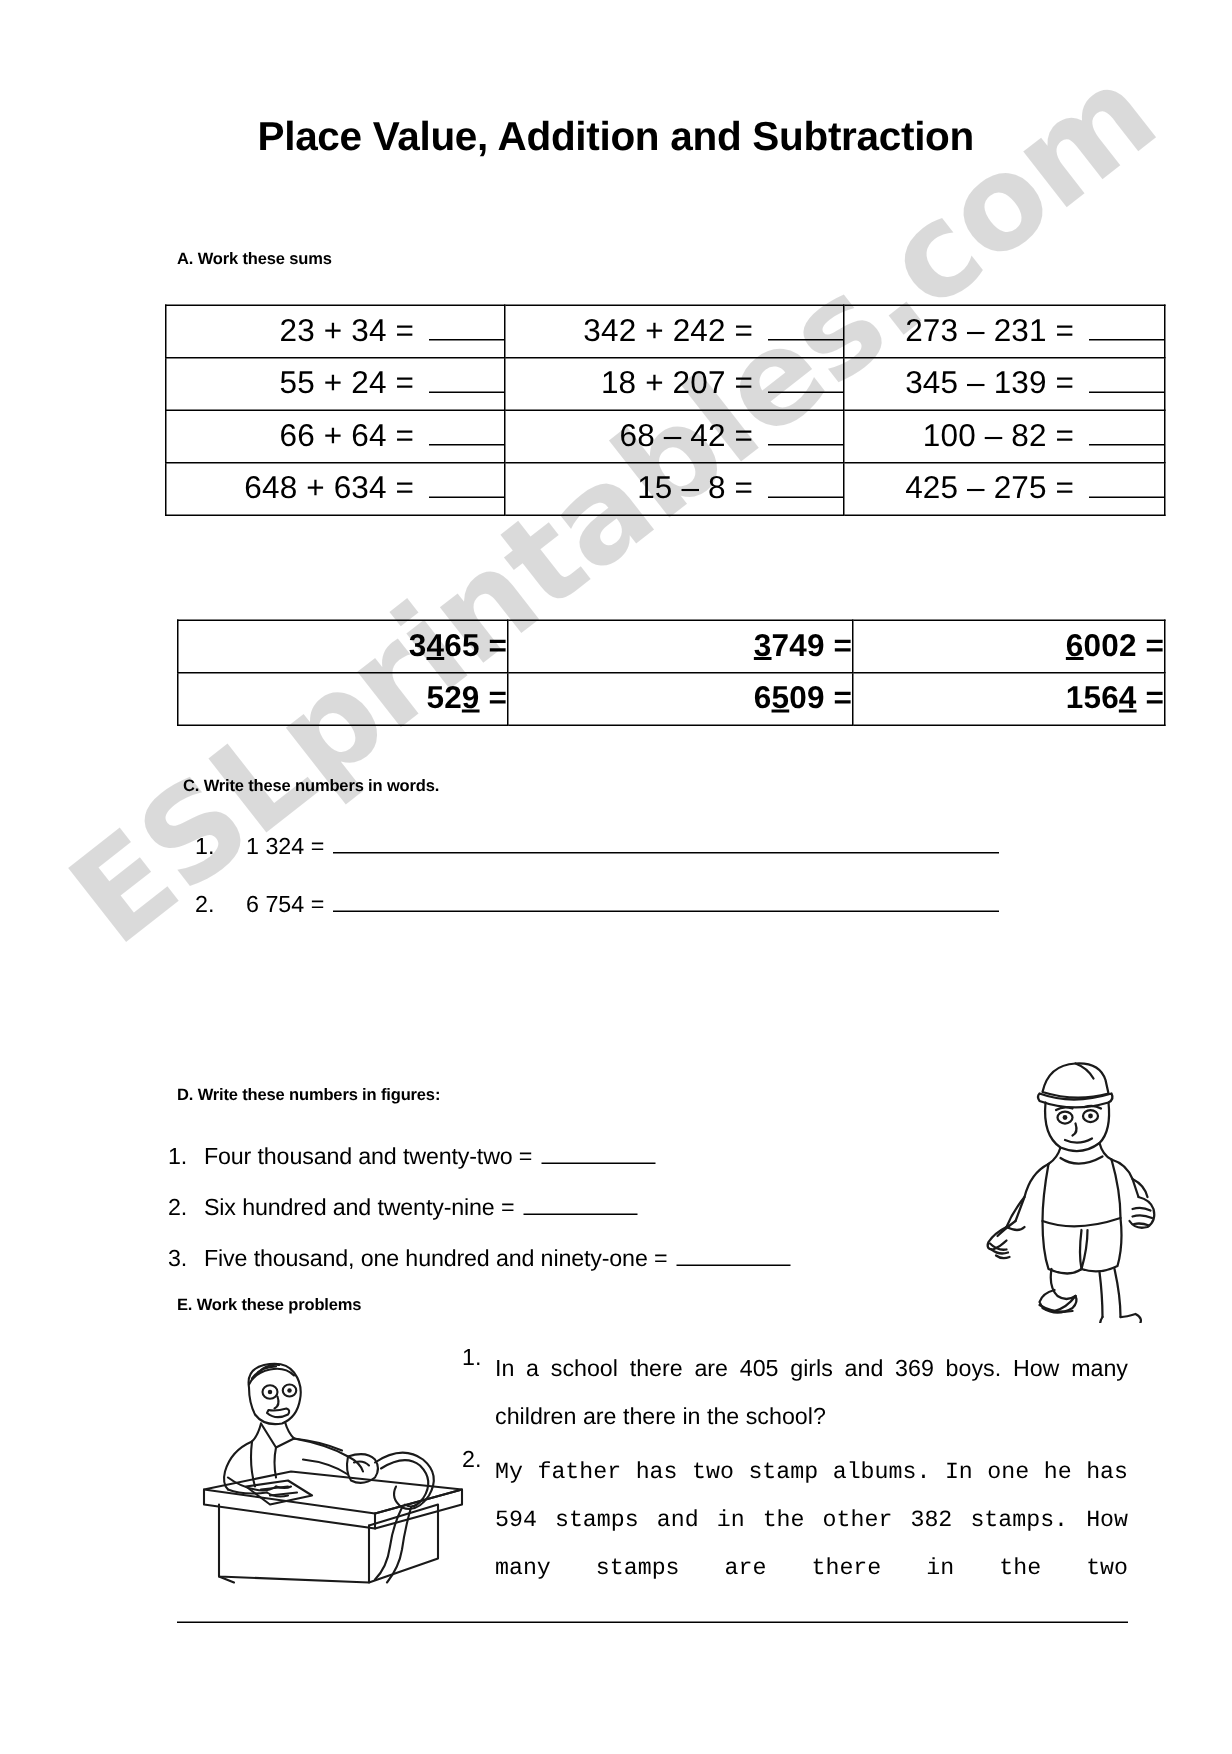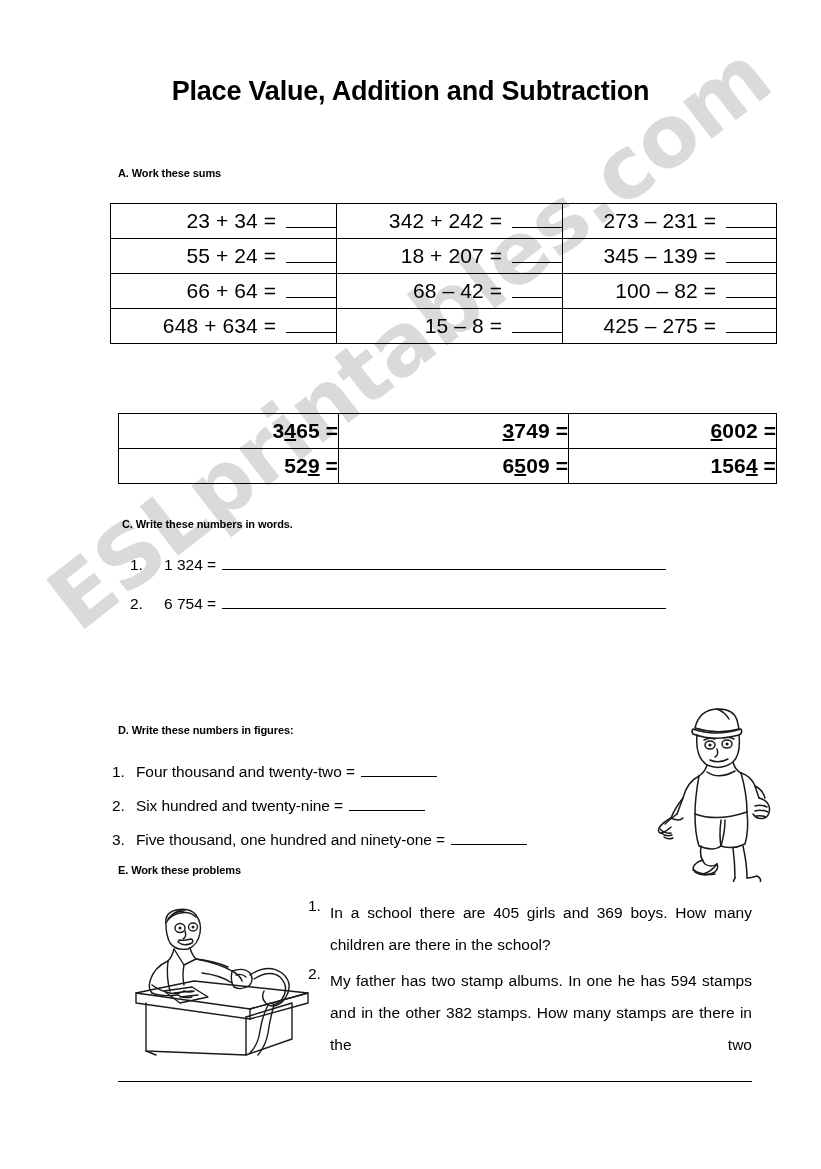--- a/index.html
+++ b/index.html
@@ -184,20 +184,21 @@
     flex: 0 0 22px;
   }
   .e-item .e-text {
     flex: 1 1 auto;
     text-align: justify;
     text-align-last: left;
     line-height: 32px;
   }
   .e-item.justify-all .e-text {
     text-align-last: justify;
+    font-family: Liberation Mono, monospace;
   }
 
   
   #runner-figure {
     position: absolute;
     left: 655px;
     top: 702px;
     width: 120px;
     height: 180px;
   }

